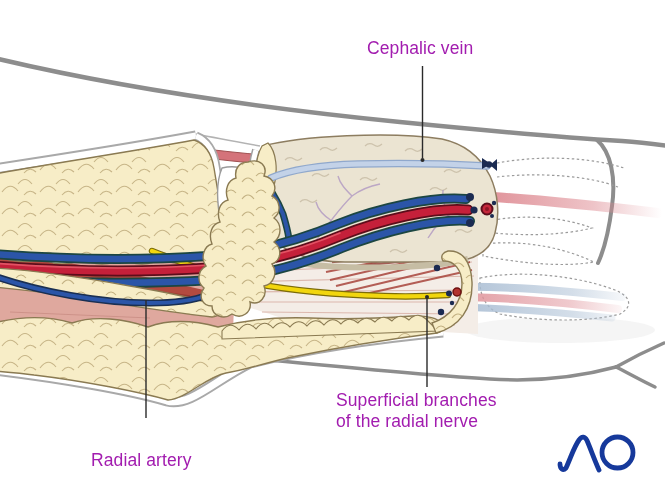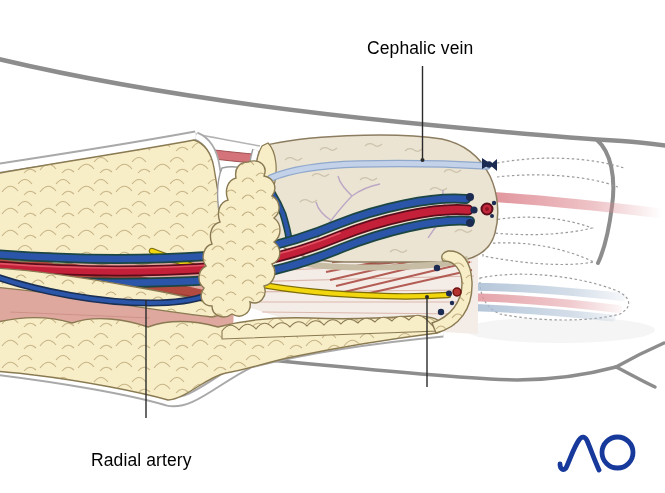--- a/index.html
+++ b/index.html
@@ -6,21 +6,21 @@
   .stage{
     position:relative;
     width:665px;height:493px;
     background:#fff;
     overflow:hidden;
     font-family:"Liberation Sans", sans-serif;
   }
   .stage svg{position:absolute;inset:0;display:block;}
   .lbl{
     position:absolute;
-    color:#000000;
+    color:#a21caf;
     font-size:17.5px;
     line-height:21px;
     white-space:nowrap;
     letter-spacing:.1px;
   }
 </style>
 </head>
 <body>
 
 <div class="stage">
@@ -247,14 +247,18 @@
   <g stroke="#16399b" stroke-width="4.8" fill="none" stroke-linecap="round" stroke-linejoin="round" aria-label="AO">
     <path d="M560,464 C560,469 563,471 566,468 C571,457 574,447 579,440 C582,435.5 585,436.5 587,440.5 C591,450 595,461 599,470"></path>
     <circle cx="617.5" cy="452.5" r="15.5"></circle>
   </g>
 </svg>
 
 <div class="lbl" style="left:367px;top:38px;">Cephalic vein</div>
 
 <div class="lbl" style="left:91px;top:426px;margin-top:24px;">Radial artery</div>
 
-
+<div class="lbl" style="left:336px;top:390px;">
+  <div>Superficial branches</div>
+  <div>of the radial nerve</div>
 </div>
 
+</div>
+
 </body></html>

